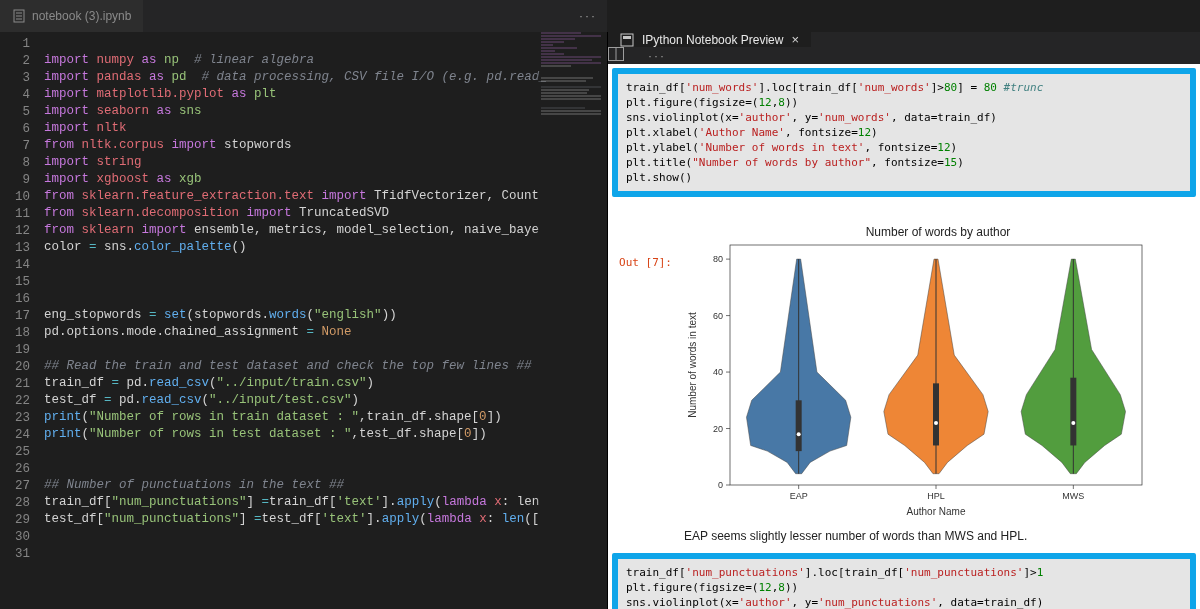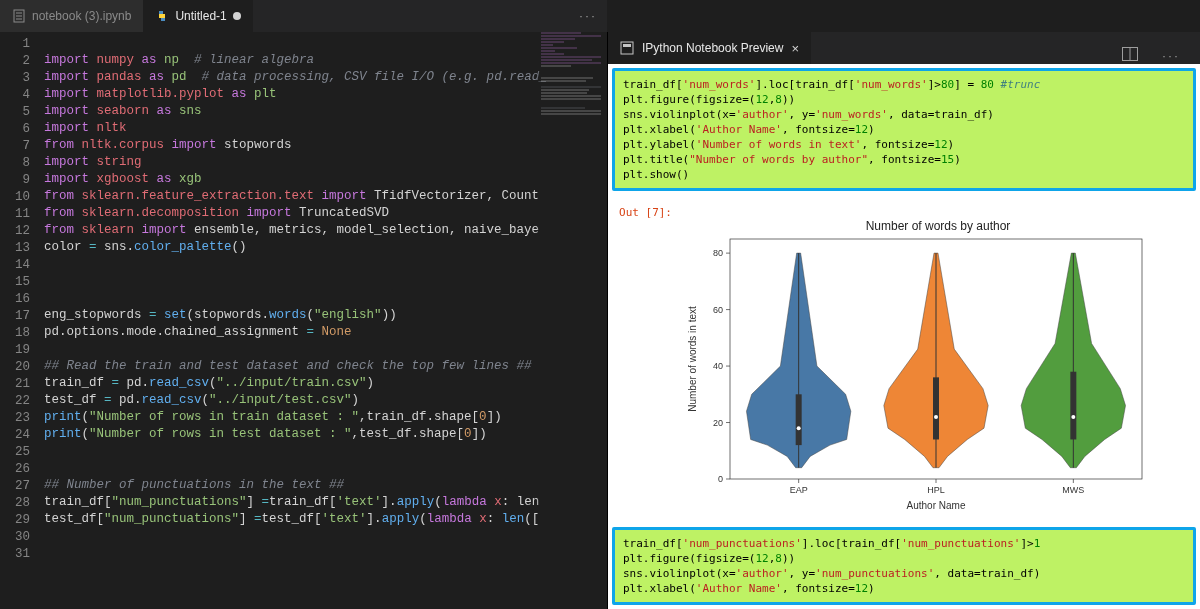--- a/index.html
+++ b/index.html
@@ -15,29 +15,29 @@
 .tab-more { padding:0 10px; color:#a0a0a0; letter-spacing:2px; cursor:pointer; }
 .main { flex:1; display:flex; min-height:0; }
 .editor-pane { width:607px; display:flex; position:relative; background:#1e1e1e; }
 .gutter { width:44px; text-align:right; padding-right:14px; padding-top:4px; color:#858585; font-size:12.5px; line-height:17px; user-select:none; }
 .code { flex:1; padding-top:4px; font-size:12.5px; line-height:17px; white-space:pre; overflow:hidden;margin-top:16px; }
 .code .ln { height:17px; }
 .minimap { position:absolute; right:0; top:0; width:70px; height:100%; background:#1e1e1e; opacity:0.22; pointer-events:none; }
 .mm-line { height:2px; margin-bottom:1px; margin-left:4px; }
 .divider { width:1px; background:#000; }
 .preview-pane { flex:1; display:flex; flex-direction:column; background:#1e1e1e; }
-.preview-tabs { display:flex; background:#252526; height:32px; align-items:flex-end; font-family:-apple-system,Segoe UI,sans-serif; font-size:12px; }
+.preview-tabs { display:flex; background:#252526; height:32px; align-items:flex-start; font-family:-apple-system,Segoe UI,sans-serif; font-size:12px;flex-direction:column; }
 .preview-tab { display:flex; align-items:center; gap:8px; padding:0 12px; height:100%; background:#1e1e1e; color:#e8e8e8; }
 .preview-actions { display:flex; align-items:center; gap:14px; padding-right:10px; color:#9e9e9e; }
 .preview-body { flex:1; background:#fff; color:#000; font-family:-apple-system,Segoe UI,sans-serif; overflow:hidden; position:relative; }
 .nb-cell { display:flex; margin:4px 4px 10px 4px; }
 .nb-prompt { width:68px; text-align:right; padding-right:8px; font-family:Consolas,monospace; font-size:11px; color:#303f9f; padding-top:5px; }
-.nb-prompt.out { color:#d84315; }
+.nb-prompt.out { color:#d84315;margin-top:44px; }
 .nb-content { flex:1; }
-.code-box { border:3px solid #0ea5e9; background:#bef264; padding:6px 8px; font-family:Consolas,monospace; font-size:11px; line-height:15px; white-space:pre; overflow:hidden; border-radius:2px; }
+.code-box { border:6px solid #0ea5e9; background:#e5e5e5; padding:6px 8px; font-family:Consolas,monospace; font-size:11px; line-height:15px; white-space:pre; overflow:hidden; border-radius:2px; }
 .plot-area { background:#fff; padding:2px; }
 .plot-title { text-align:center; font-size:12px; color:#222; margin-bottom:2px;margin-top:16px; }
 .plot-svg { display:block; }
 .observation { font-size:12px; color:#222; margin-top:6px; margin-left:4px; }
 
 .k  { color:#c678dd; } 
 .op { color:#c678dd; } 
 .m  { color:#d4d4d4; } 
 .al { color:#98c379; } 
 .cm { color:#7f848e; font-style:italic; }
@@ -195,20 +195,21 @@
                 <line x1="254" y1="244" x2="254" y2="248" stroke="#333" stroke-width="0.7"></line>
                 <text x="254" y="258" font-size="9" text-anchor="middle" fill="#333">HPL</text>
                 <path d="M 393.3333333333333 18.117647058823536 L 409.59866666666665 108.47058823529412 L 438.30133333333333 153.64705882352942 L 443.52 170.58823529411762 L 439.34506666666664 193.1764705882353 L 422.6453333333333 204.47058823529412 L 402.8144 221.41176470588235 L 394.3333333333333 232.7058823529412 L 388.3333333333333 232.7058823529412 L 379.85226666666665 221.41176470588235 L 360.0213333333333 204.47058823529412 L 343.3216 193.1764705882353 L 339.14666666666665 170.58823529411762 L 344.3653333333333 153.64705882352942 L 373.068 108.47058823529412 L 389.3333333333333 18.117647058823536 Z" fill="#529d3e" stroke="#444" stroke-width="0.5"></path>
                 <rect x="388.3333333333333" y="136.70588235294116" width="6" height="67.76470588235296" fill="#333"></rect>
                 <line x1="391.3333333333333" y1="18.117647058823536" x2="391.3333333333333" y2="232.7058823529412" stroke="#333" stroke-width="1"></line>
                 <circle cx="391.3333333333333" cy="181.88235294117646" r="2" fill="#fff"></circle>
                 <line x1="391.3333333333333" y1="244" x2="391.3333333333333" y2="248" stroke="#333" stroke-width="0.7"></line>
                 <text x="391.3333333333333" y="258" font-size="9" text-anchor="middle" fill="#333">MWS</text>
               </svg>
           </div>
+          <div class="observation">EAP seems slightly lesser number of words than MWS and HPL.</div>
         </div>
       </div>
 
       <div class="nb-cell">
         <div class="nb-content">
             <div class="code-box"><span class="jid">train_df[</span><span class="js">'num_punctuations'</span><span class="jid">].loc[train_df[</span><span class="js">'num_punctuations'</span><span class="jid">]&gt;</span><span class="jn">1</span>
 <span class="jid">plt.figure(figsize=(</span><span class="jn">12</span><span class="jid">,</span><span class="jn">8</span><span class="jid">))</span>
 <span class="jid">sns.violinplot(x=</span><span class="js">'author'</span><span class="jid">, y=</span><span class="js">'num_punctuations'</span><span class="jid">, data=train_df)</span>
 <span class="jid">plt.xlabel(</span><span class="js">'Author Name'</span><span class="jid">, fontsize=</span><span class="jn">12</span><span class="jid">)</span></div>
           </div>
@@ -222,25 +223,15 @@
     <span class="tab-icon">
       <svg width="14" height="14" viewBox="0 0 14 14">
           <rect x="2" y="1" width="10" height="12" fill="none" stroke="#8a8a8a"></rect>
           <line x1="4" y1="4" x2="10" y2="4" stroke="#8a8a8a"></line>
           <line x1="4" y1="7" x2="10" y2="7" stroke="#8a8a8a"></line>
           <line x1="4" y1="10" x2="10" y2="10" stroke="#8a8a8a"></line>
         </svg>
     </span>
     <span>notebook (3).ipynb</span>
   </div>
-  <div class="tab active">
-    <span class="tab-icon">
-      <svg width="14" height="14" viewBox="0 0 14 14">
-          <path d="M4 2h4v3H4zM6 9h4v3H6z" fill="#4b8bbe"></path>
-          <path d="M6 5h4v4H4V5" fill="#ffd43b"></path>
-        </svg>
-    </span>
-    <span>Untitled-1</span>
-    <span class="dirty-dot"></span>
-  </div>
   <div class="tab-spacer"></div>
   <div class="tab-more">···</div>
 </div>
 
 </body></html>

